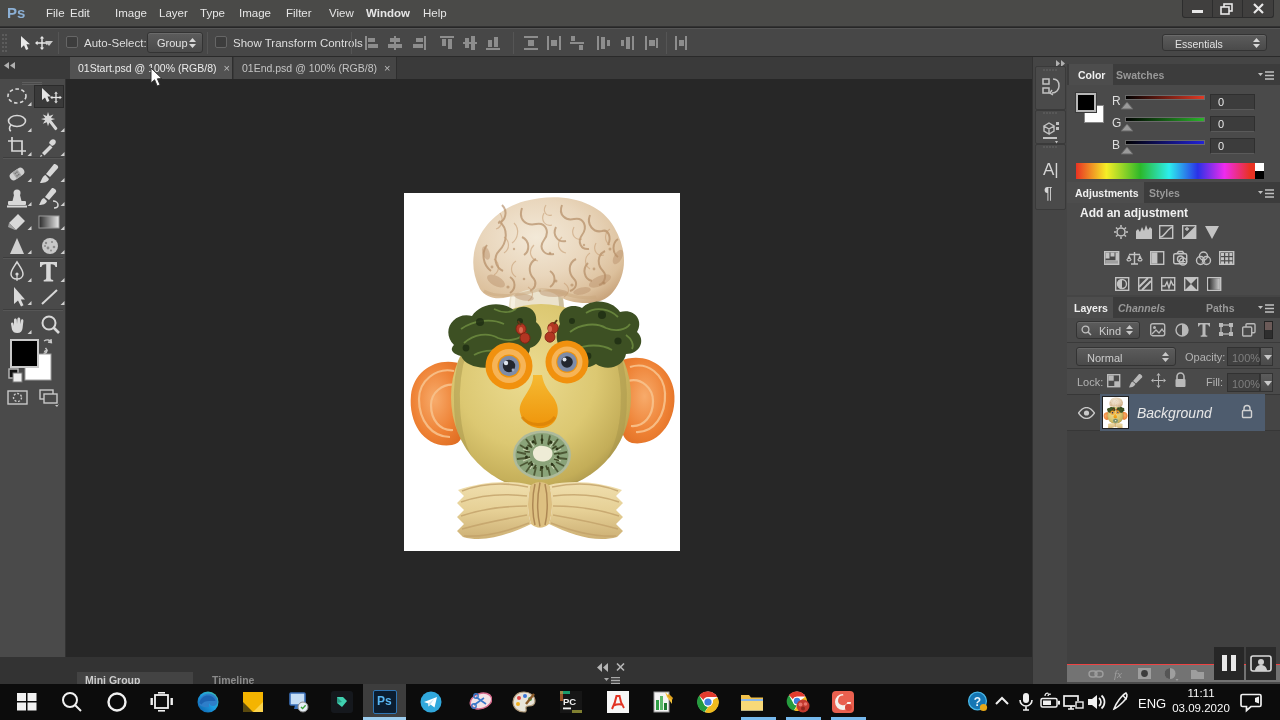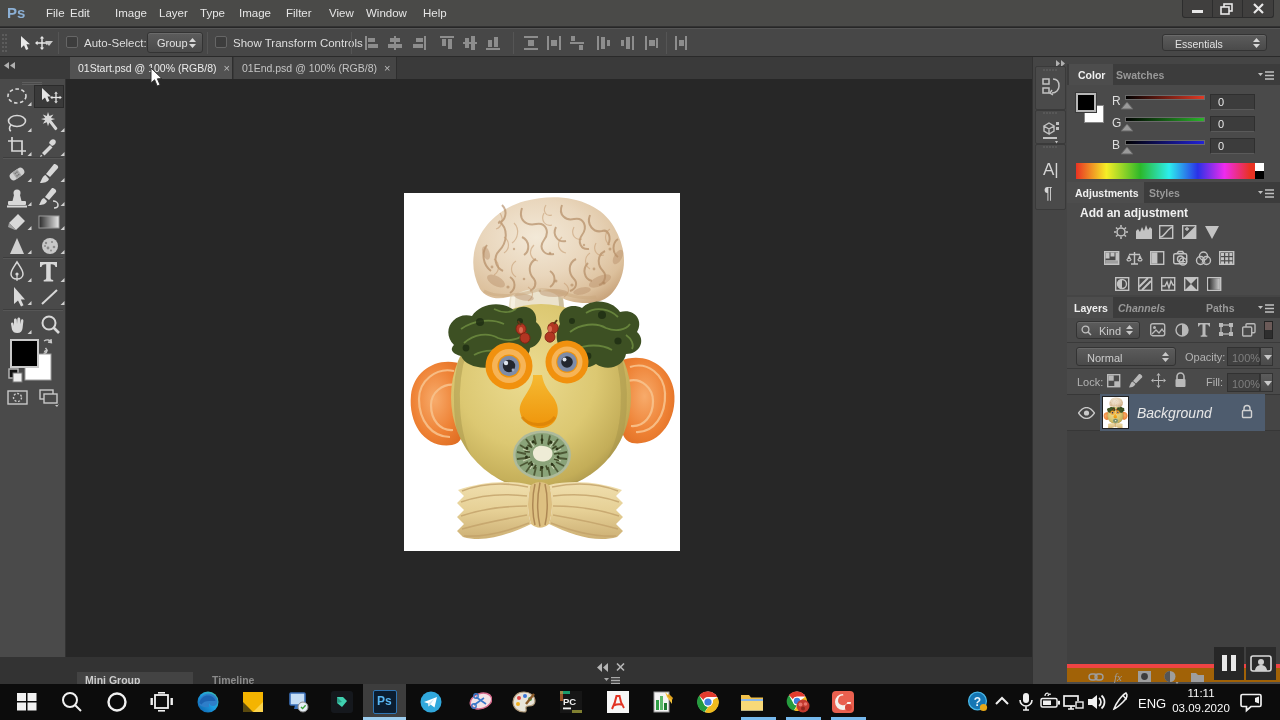--- a/index.html
+++ b/index.html
@@ -92,21 +92,21 @@
   <div id="menubar">
     <div id="pslogo">Ps</div>
     <div class="menuitem" style="left:46px;">File</div>
     <div class="menuitem" style="left:70px;">Edit</div>
     <div class="menuitem" style="left:115px;">Image</div>
     <div class="menuitem" style="left:159px;">Layer</div>
     <div class="menuitem" style="left:200px;">Type</div>
     <div class="menuitem" style="left:239px;">Image</div>
     <div class="menuitem" style="left:286px;">Filter</div>
     <div class="menuitem" style="left:329px;">View</div>
-    <div class="menuitem" style="left:366px;">Window</div>
+    <div class="menuitem" style="left:366px;font-weight:bold;">Window</div>
     <div class="menuitem" style="left:423px;">Help</div>
   </div>
   <div id="winbtns">
     <div class="wb">
         <svg width="29" height="17">
           <rect x="9" y="10" width="11" height="3" fill="#e8e8e8"></rect>
         </svg>
       </div>
     <div class="wb">
         <svg width="29" height="17">
@@ -1017,21 +1017,21 @@
         <svg width="25" height="31" viewBox="0 0 276 342">
             <use href="#thumbface"></use>
           </svg>
       </div>
       <div class="abs" style="left:70px;top:87px;font-size:14px;font-style:italic;color:#e8e8e8;">Background</div>
       <svg class="abs" style="left:174px;top:86px;" width="12" height="15">
           <path d="M3,6.5 v-2 a3,3 0 0 1 6,0 V6.5" fill="none" stroke="#d2d2d2" stroke-width="1.4"></path>
           <rect x="1.5" y="6.5" width="9" height="7" rx="1" fill="none" stroke="#d2d2d2" stroke-width="1.4"></rect>
         </svg>
 
-      <div class="abs" style="left:0;top:346px;width:213px;height:18px;background:#a16207;border-top:4px solid #ef4444;">
+      <div class="abs" style="left:0;top:346px;width:213px;height:18px;background:#737373;border-top:1px solid #ef4444;">
         <svg width="213" height="18">
           <g stroke="#9e9e9e" fill="none" stroke-width="1.4">
             <g transform="translate(22,5)">
                 <rect x="0" y="1" width="8" height="6" rx="3"></rect>
                 <rect x="6" y="1" width="8" height="6" rx="3"></rect>
               </g>
             <g transform="translate(47,3)">
                 <text x="0" y="10" font-size="11" font-style="italic" fill="#9e9e9e" stroke="none" font-family="Liberation Serif">fx</text>
               </g>
             <g transform="translate(71,3)">

